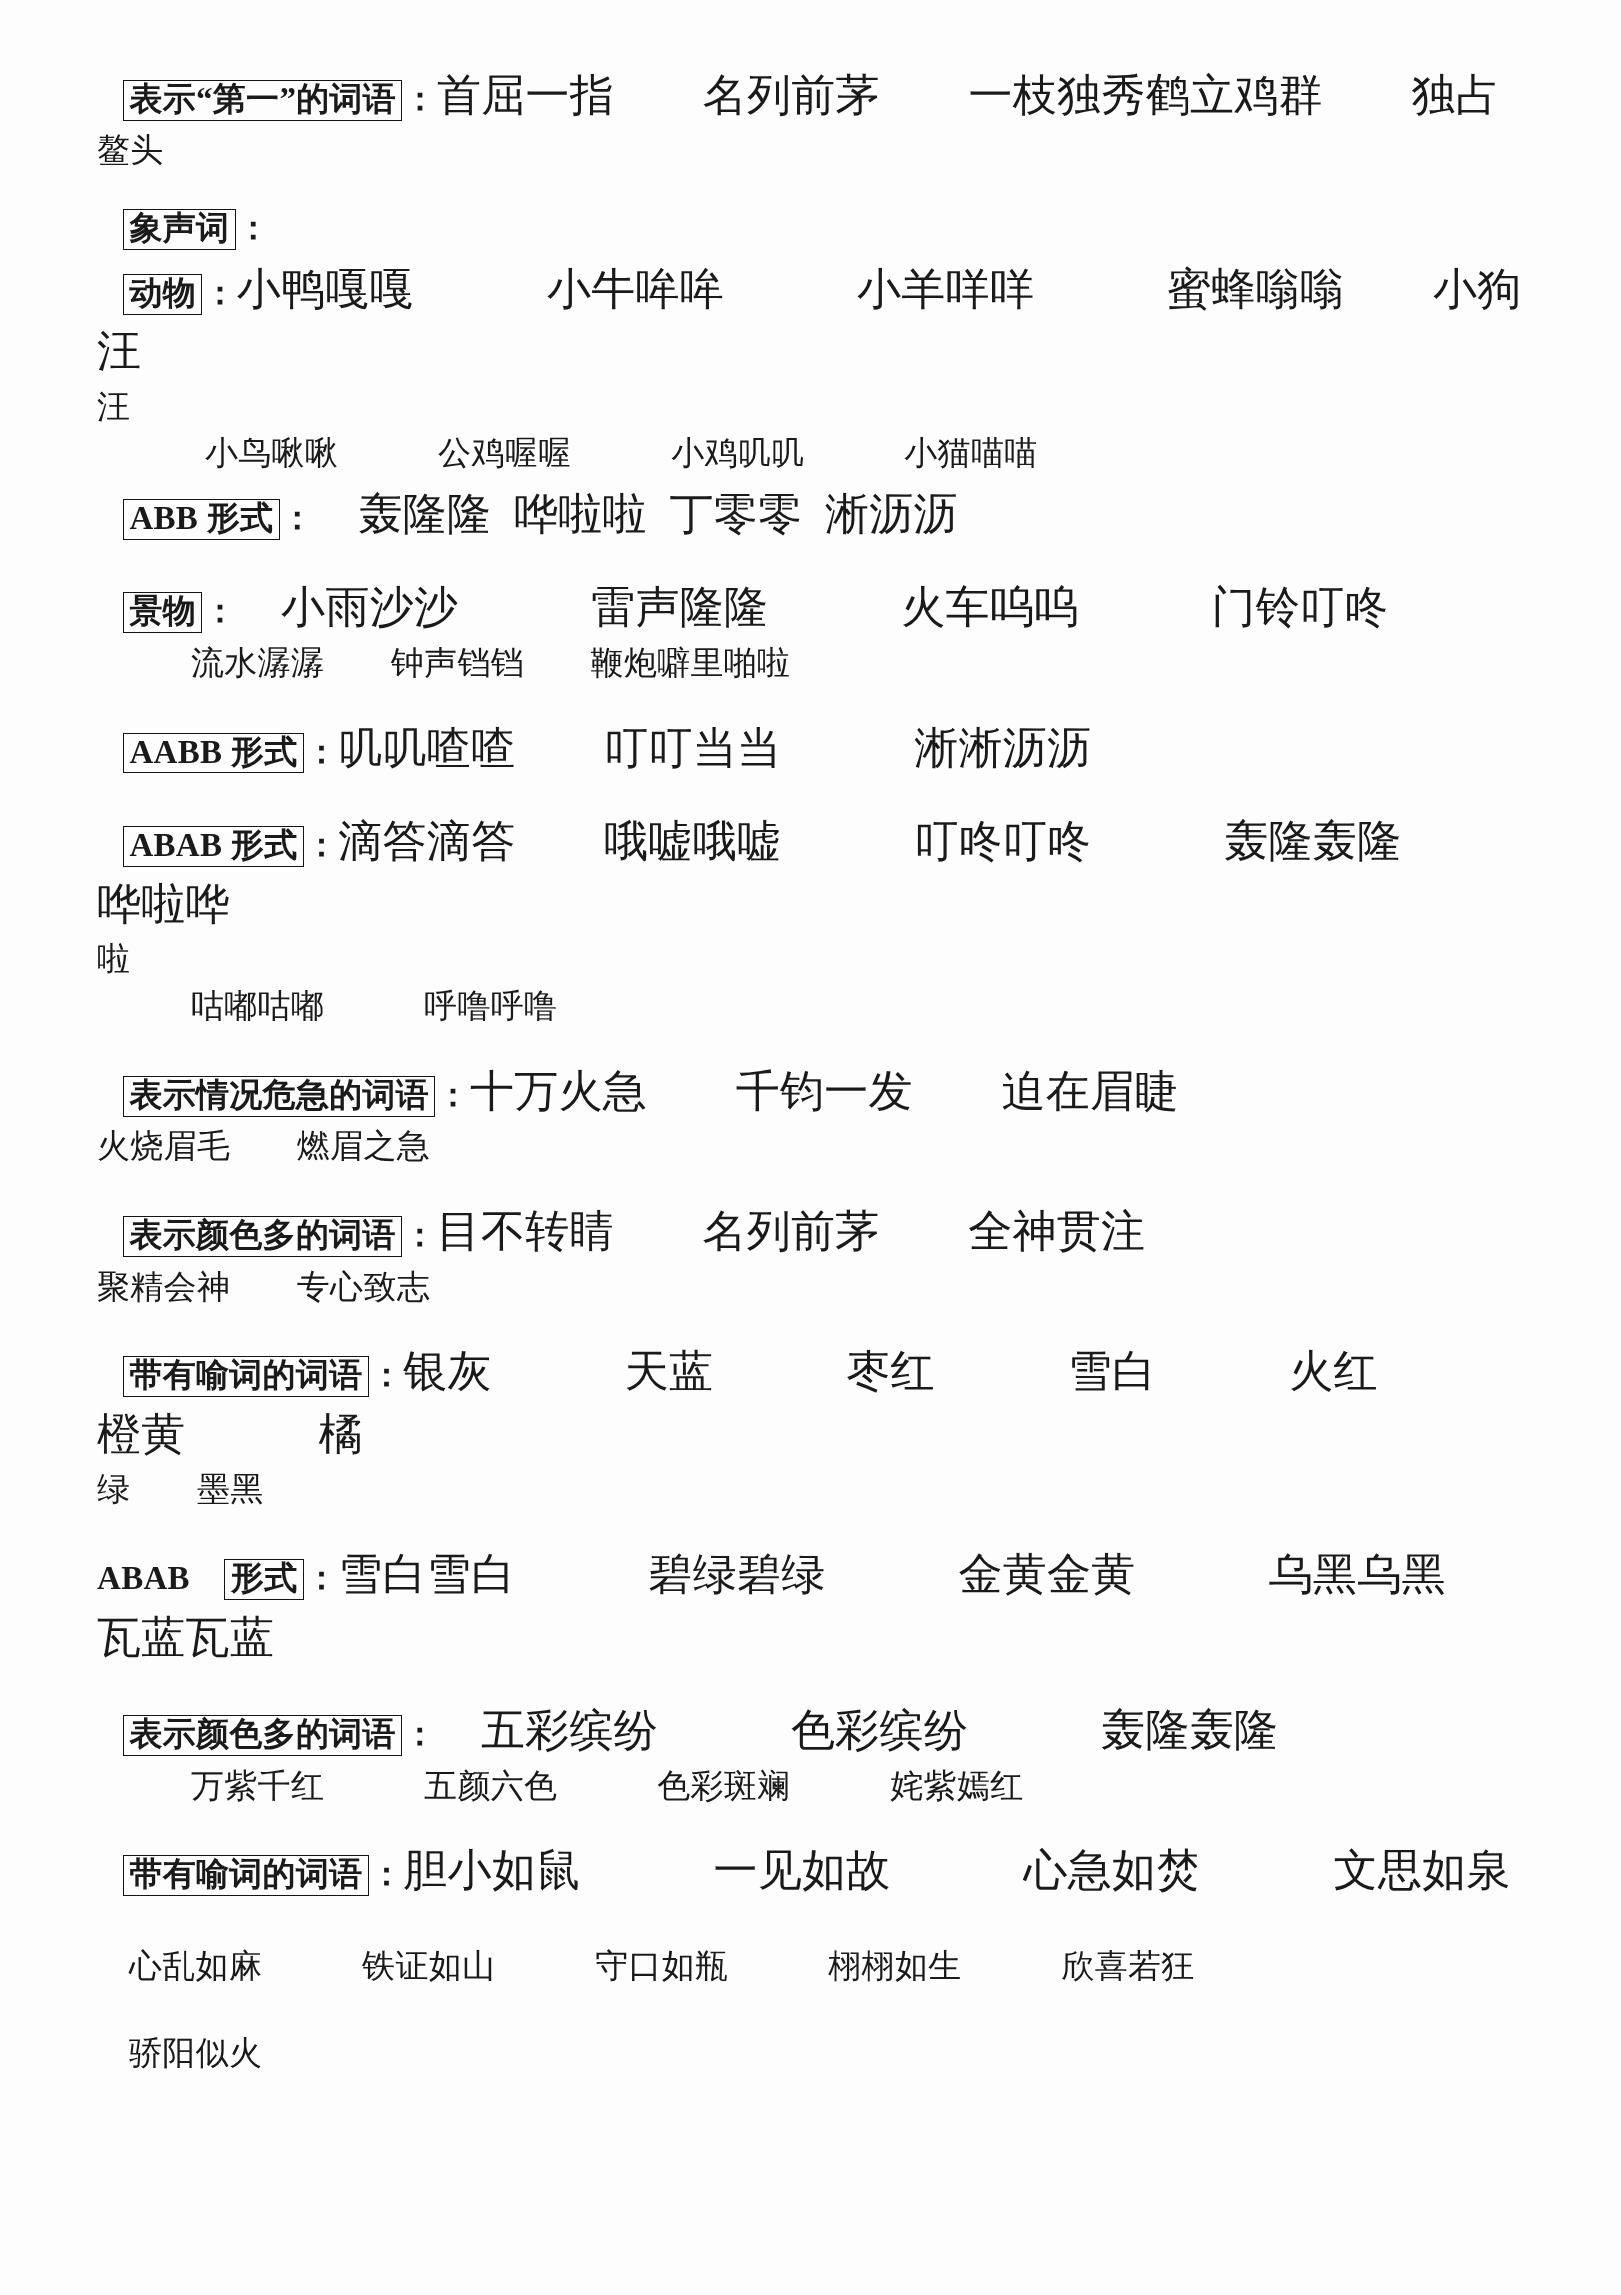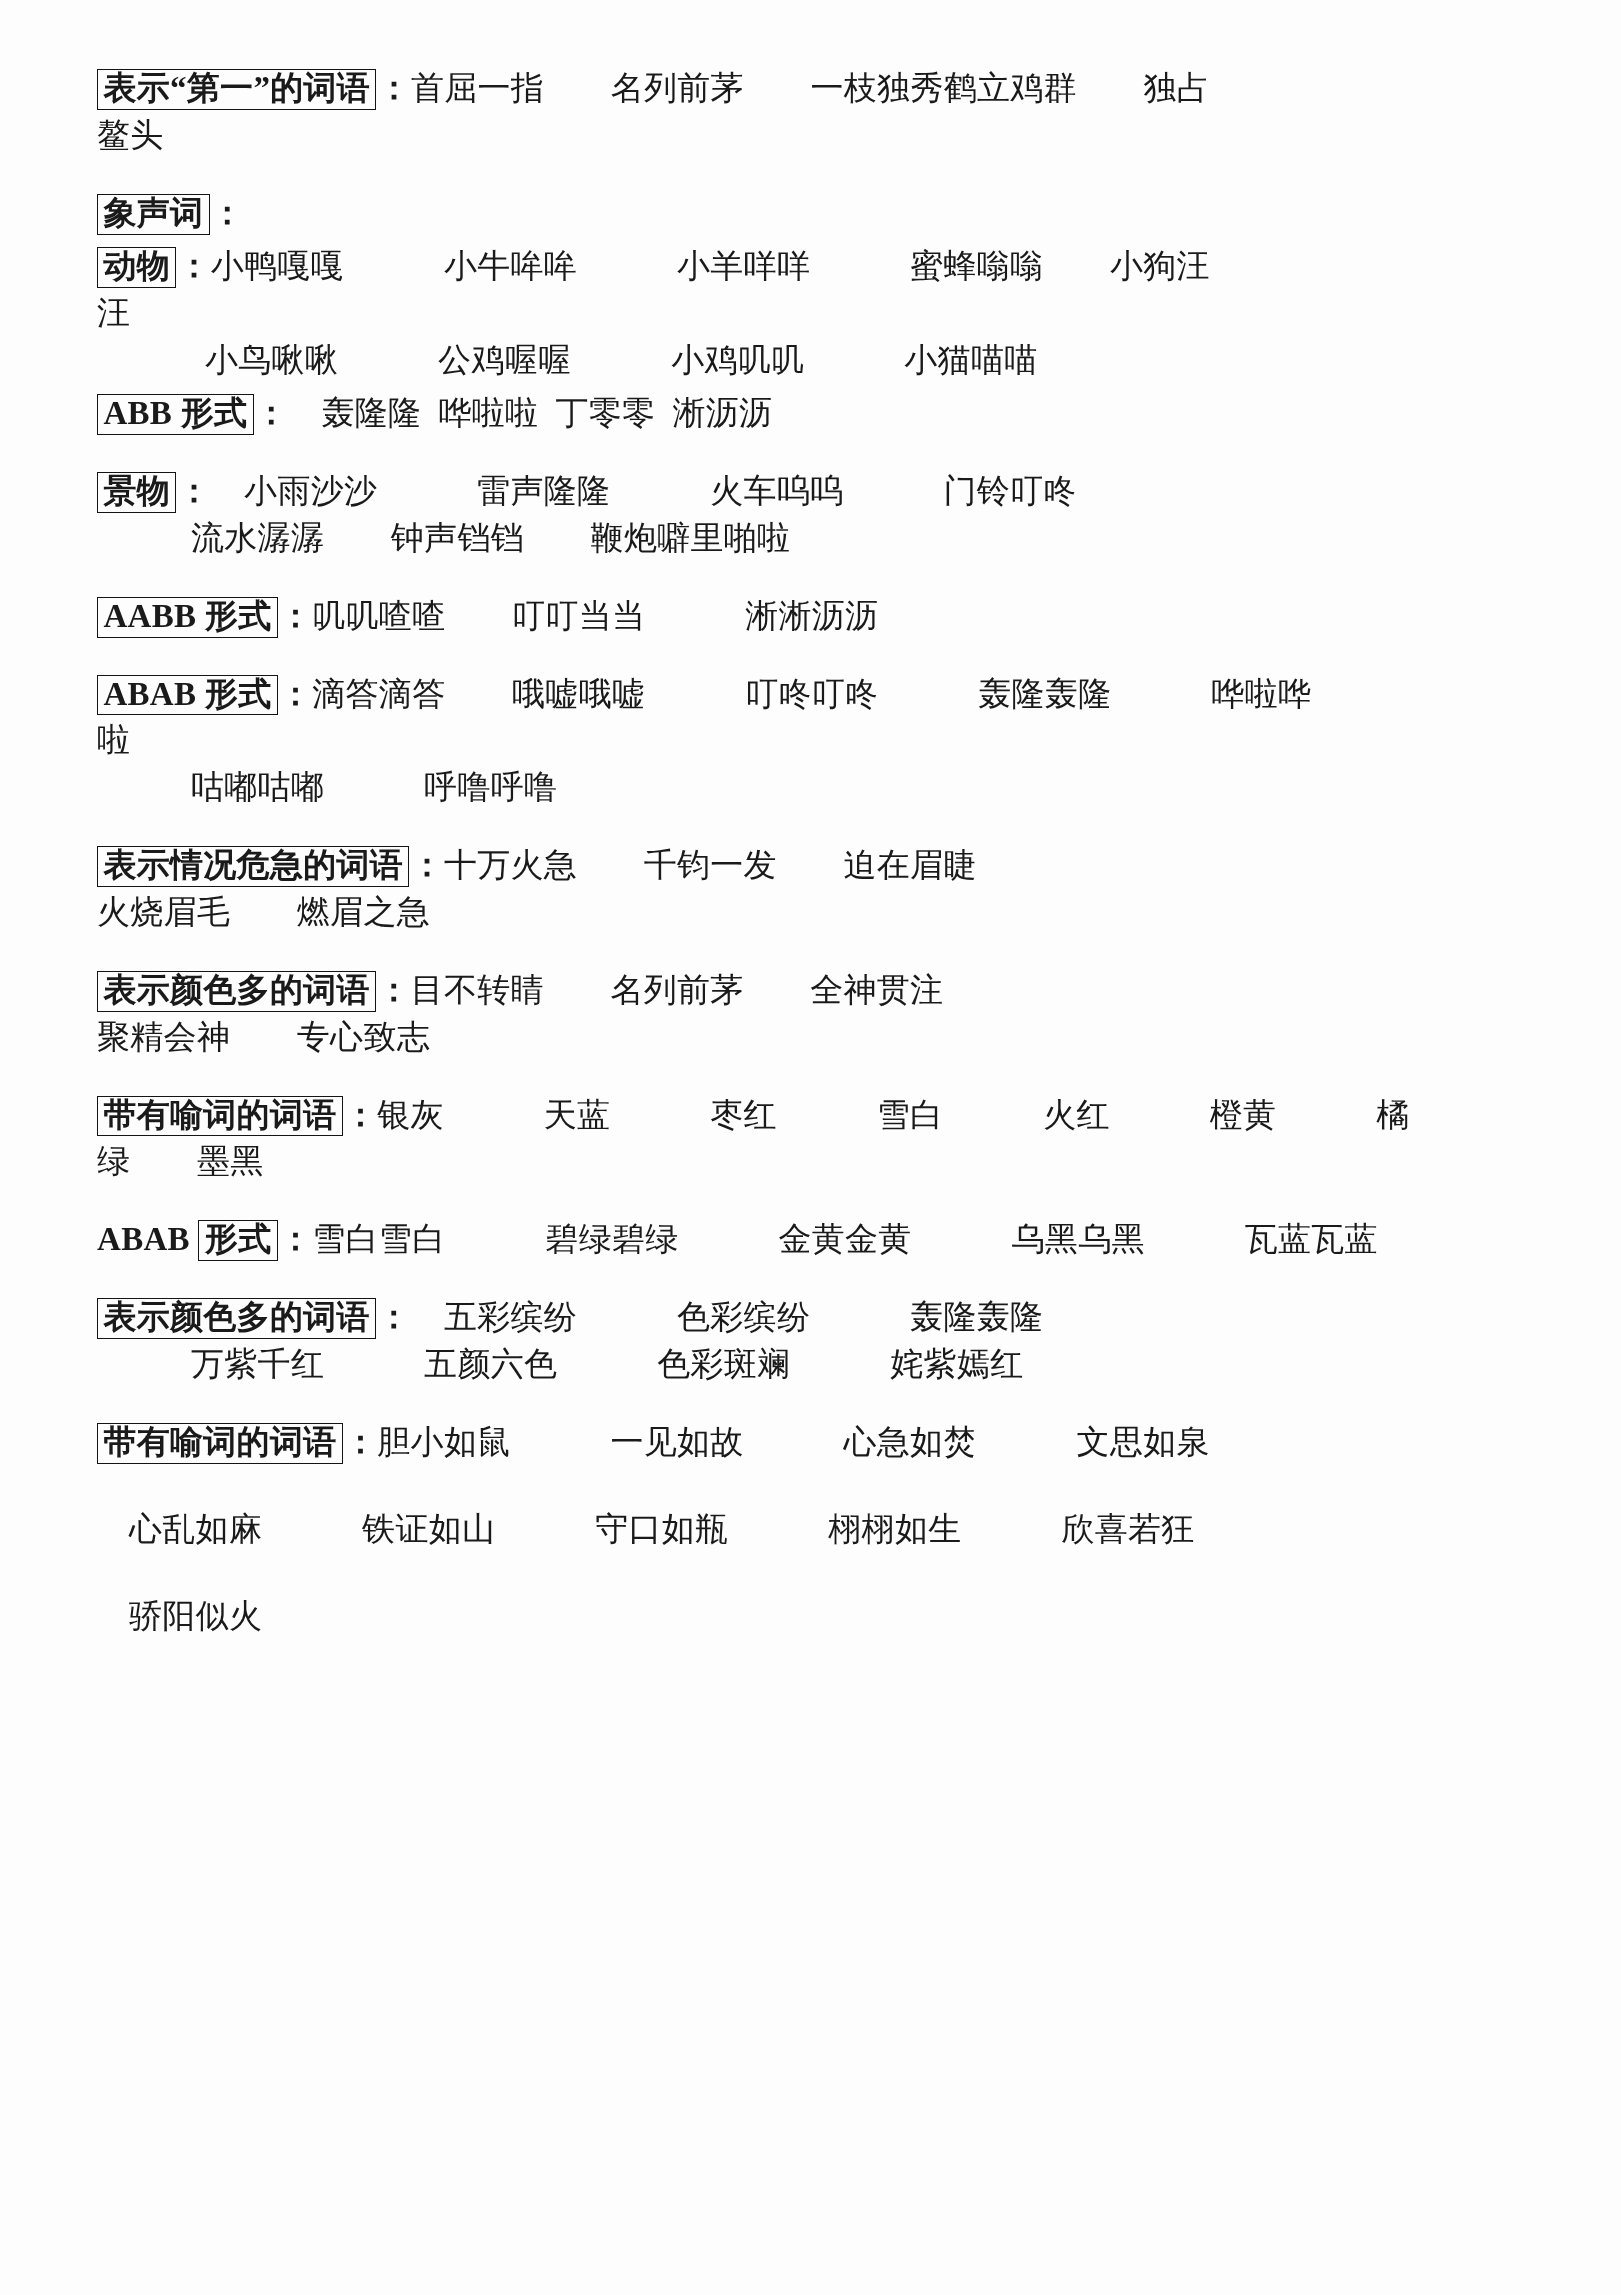--- a/index.html
+++ b/index.html
@@ -40,30 +40,31 @@
   
   .boxed {
     display: inline-block;
     border: 1.6px solid #141414;
     padding: 1.1px 5.4px 3.2px 5.4px;
     font-weight: bold;
     line-height: 1.05;
     font-size: 33px;
     vertical-align: baseline;
     margin-right: 1.1px;
+    margin-left: 26px;
   }
   .bold {
     font-weight: bold;
   }
   .colon {
     font-weight: bold;
     font-size: 33px;
   }
   .items {
-    font-size: 33px;
+    font-size: 44px;
     white-space: pre-wrap;
   }
 
   
   #block-0 { margin-top: 0; }
 </style>
 </head>
 <body>
 
 <div class="page">

